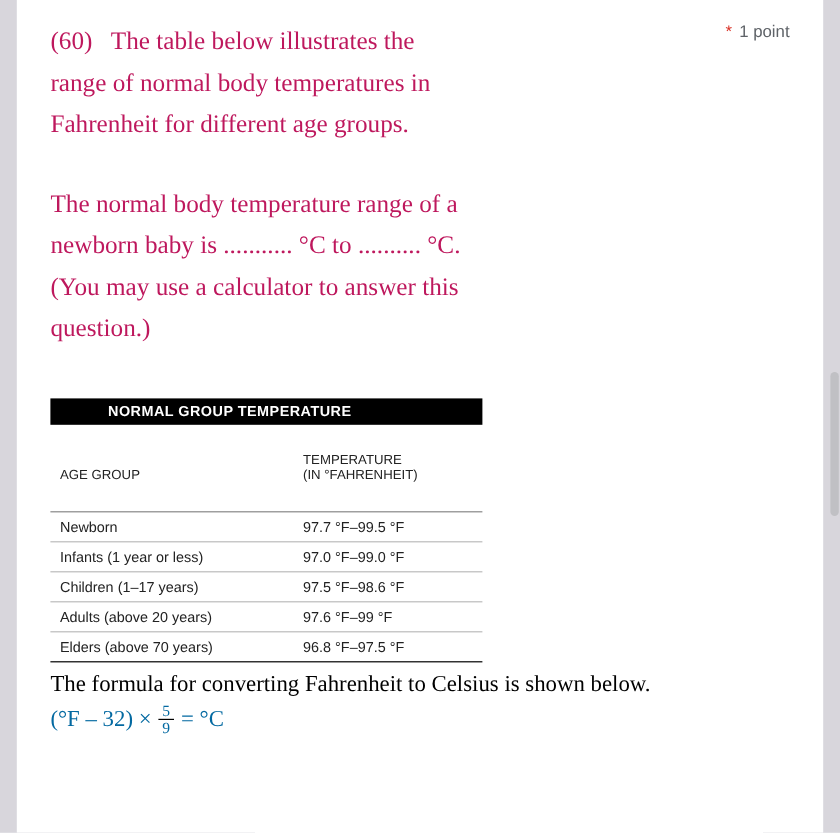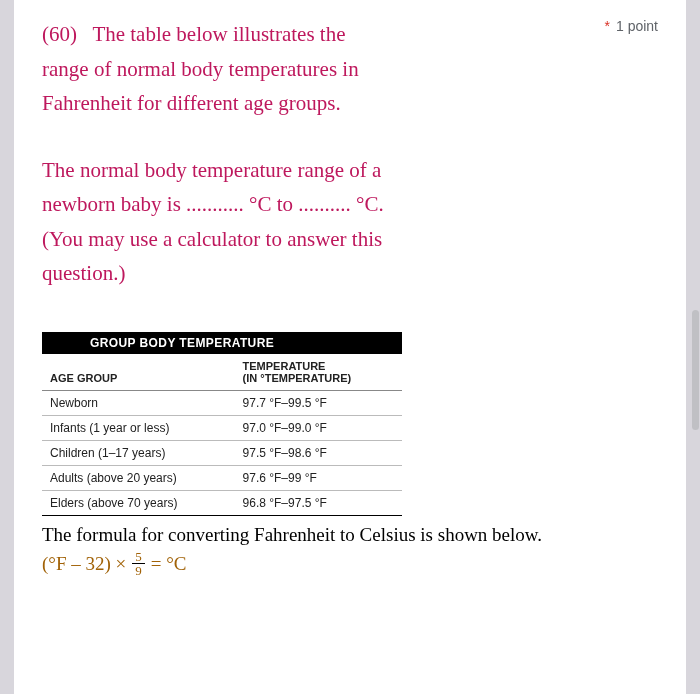--- a/index.html
+++ b/index.html
@@ -63,39 +63,39 @@
     flex:1;
   }
   table {
     border-collapse: collapse;
     width: 100%;
     font-size: 12px;
     color: #222;
   }
   thead th {
     text-align: left;
-    font-weight: bold;
-    padding: 6px 8px;
+    font-weight: normal;
+    padding: 24px 8px;
     border-bottom: 1px solid #888;
     vertical-align: bottom;
     font-size: 11px;
   }
   tbody td {
     padding: 5px 8px;
     border-bottom: 1px solid #bbb;
   }
   tbody tr:last-child td { border-bottom: 1.5px solid #000; }
   .formula-text {
     font-size: 19px;
     color: #000000;
     margin-top: 8px;
   }
   .formula {
     font-size: 19px;
-    color: #a16207;
+    color: #0369a1;
     margin-top: 4px;
     display:flex;
     align-items:center;
     gap:4px;
   }
   .frac {
     display:inline-flex;
     flex-direction:column;
     align-items:center;
     font-size:13px;
@@ -154,29 +154,29 @@
     <p>newborn baby is ........... °C to .......... °C.</p>
     <p>(You may use a calculator to answer this</p>
     <p>question.)</p>
   </div>
 
   <div class="gap"></div>
 
   <div class="table-wrap">
     <div class="table-title-bar">
       <div class="title-accent"></div>
-      <div class="table-title">GROUP BODY TEMPERATURE</div>
+      <div class="table-title">NORMAL GROUP TEMPERATURE</div>
     </div>
     <table>
       <thead>
         <tr>
           <th>AGE GROUP</th>
           <th>
             <span>TEMPERATURE</span><br>
-            <span>(IN °TEMPERATURE)</span>
+            <span>(IN °FAHRENHEIT)</span>
           </th>
         </tr>
       </thead>
       <tbody>
         <tr>
           <td>Newborn</td>
           <td>97.7 °F–99.5 °F</td>
         </tr>
         <tr>
           <td>Infants (1 year or less)</td>

